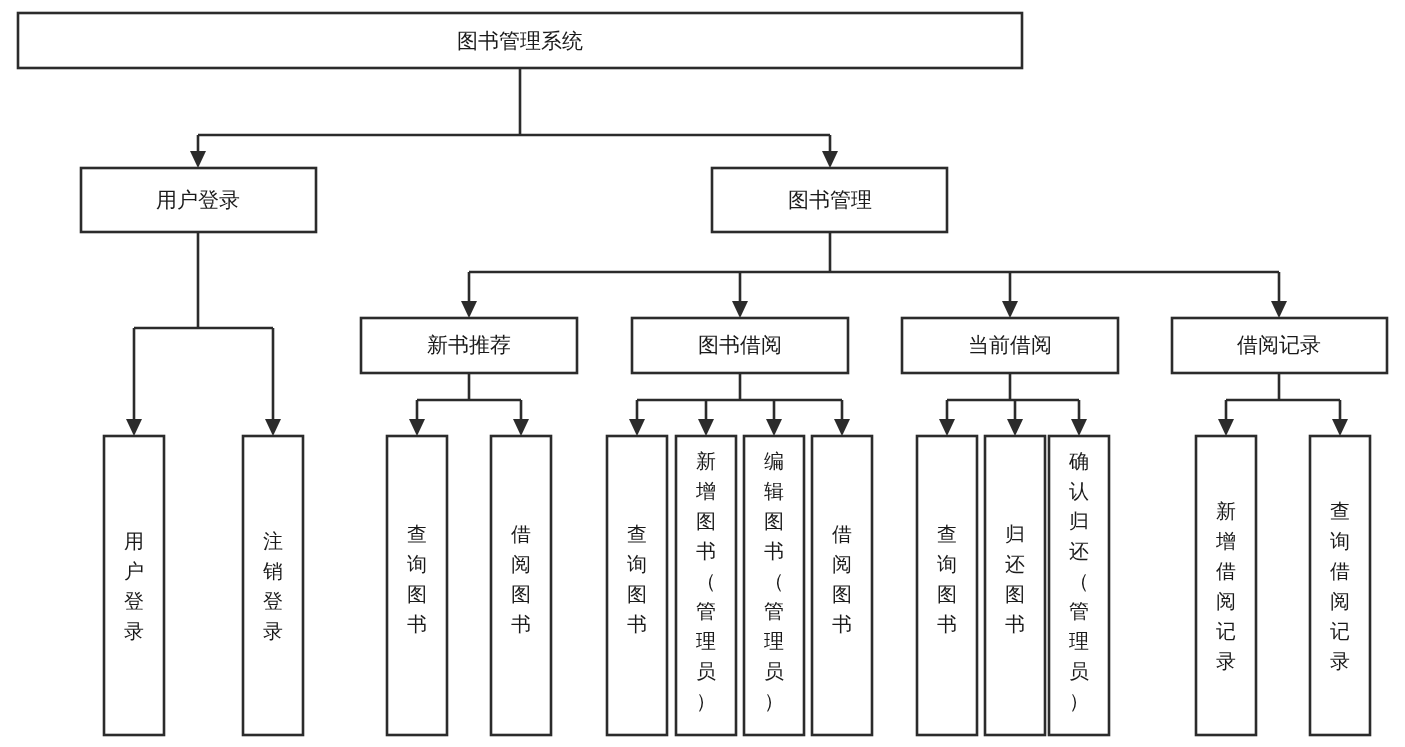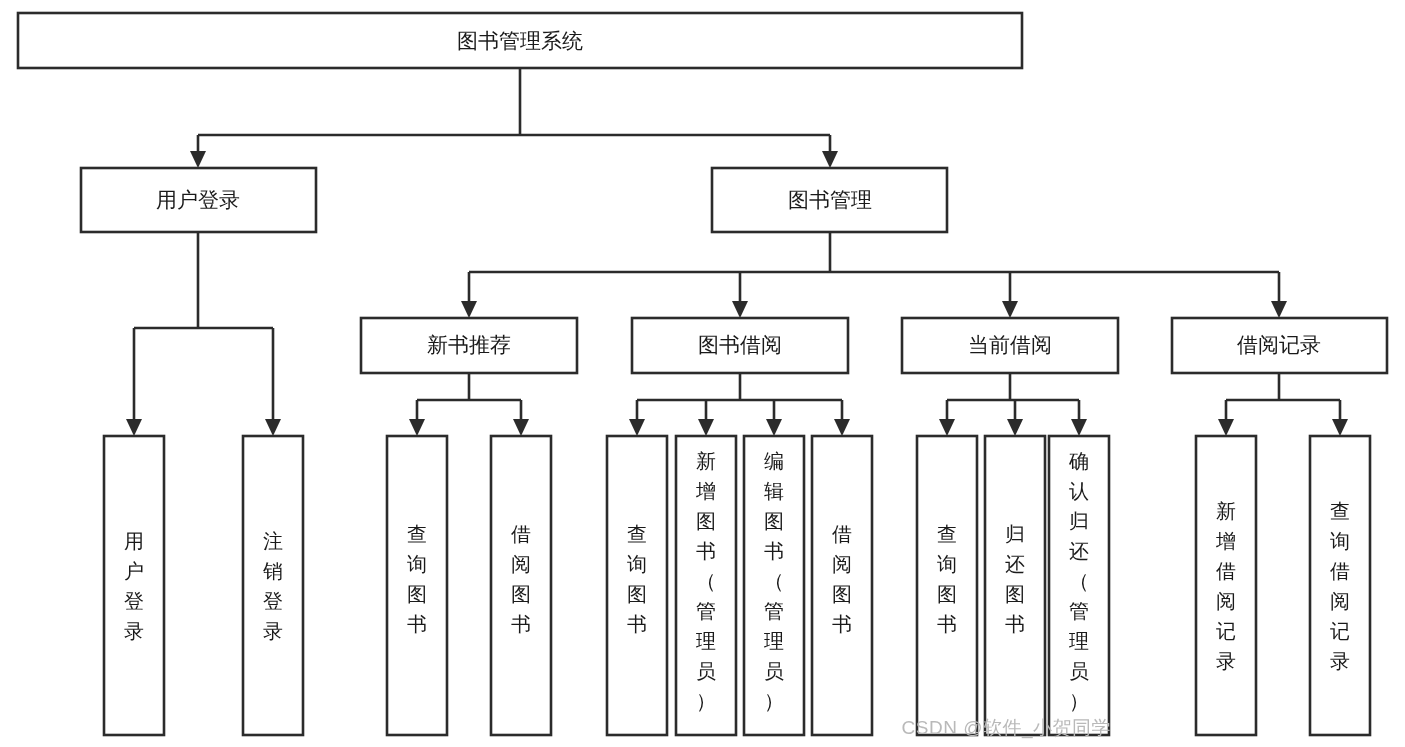--- a/index.html
+++ b/index.html
@@ -251,15 +251,14 @@
       <text class="node-label-v vtext" x="1226"><tspan x="1226" y="518.4">新</tspan><tspan x="1226" y="548.4">增</tspan><tspan x="1226" y="578.4">借</tspan><tspan x="1226" y="608.4">阅</tspan><tspan x="1226" y="638.4">记</tspan><tspan x="1226" y="668.4">录</tspan></text>
     </g>
 
     <g>
       <rect class="node-box" x="1310" y="436" width="60" height="299"></rect>
       <text class="node-label-v vtext" x="1340"><tspan x="1340" y="518.4">查</tspan><tspan x="1340" y="548.4">询</tspan><tspan x="1340" y="578.4">借</tspan><tspan x="1340" y="608.4">阅</tspan><tspan x="1340" y="638.4">记</tspan><tspan x="1340" y="668.4">录</tspan></text>
     </g>
 
   </svg>
 
-  <div class="watermark">CSDN @软件_小贺同学</div>
 
 </div>
 
 </body></html>

